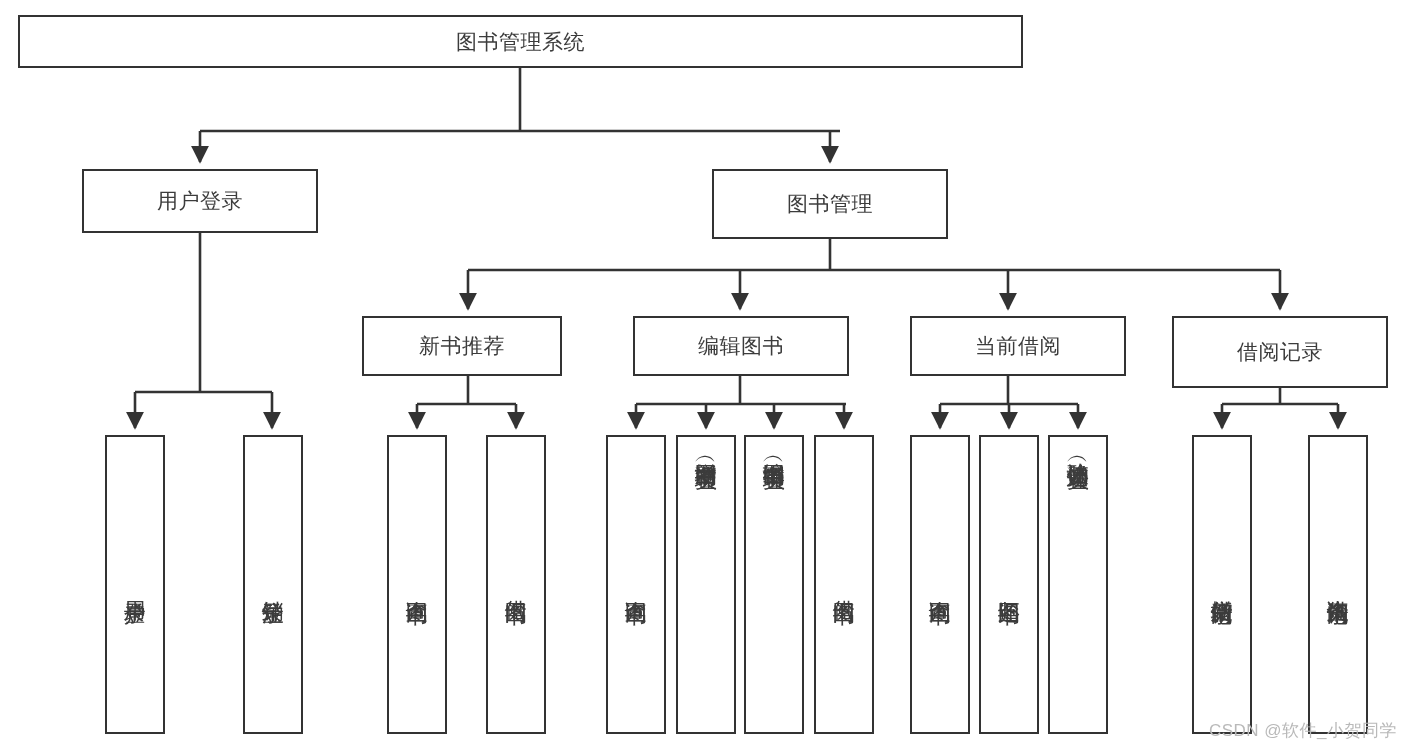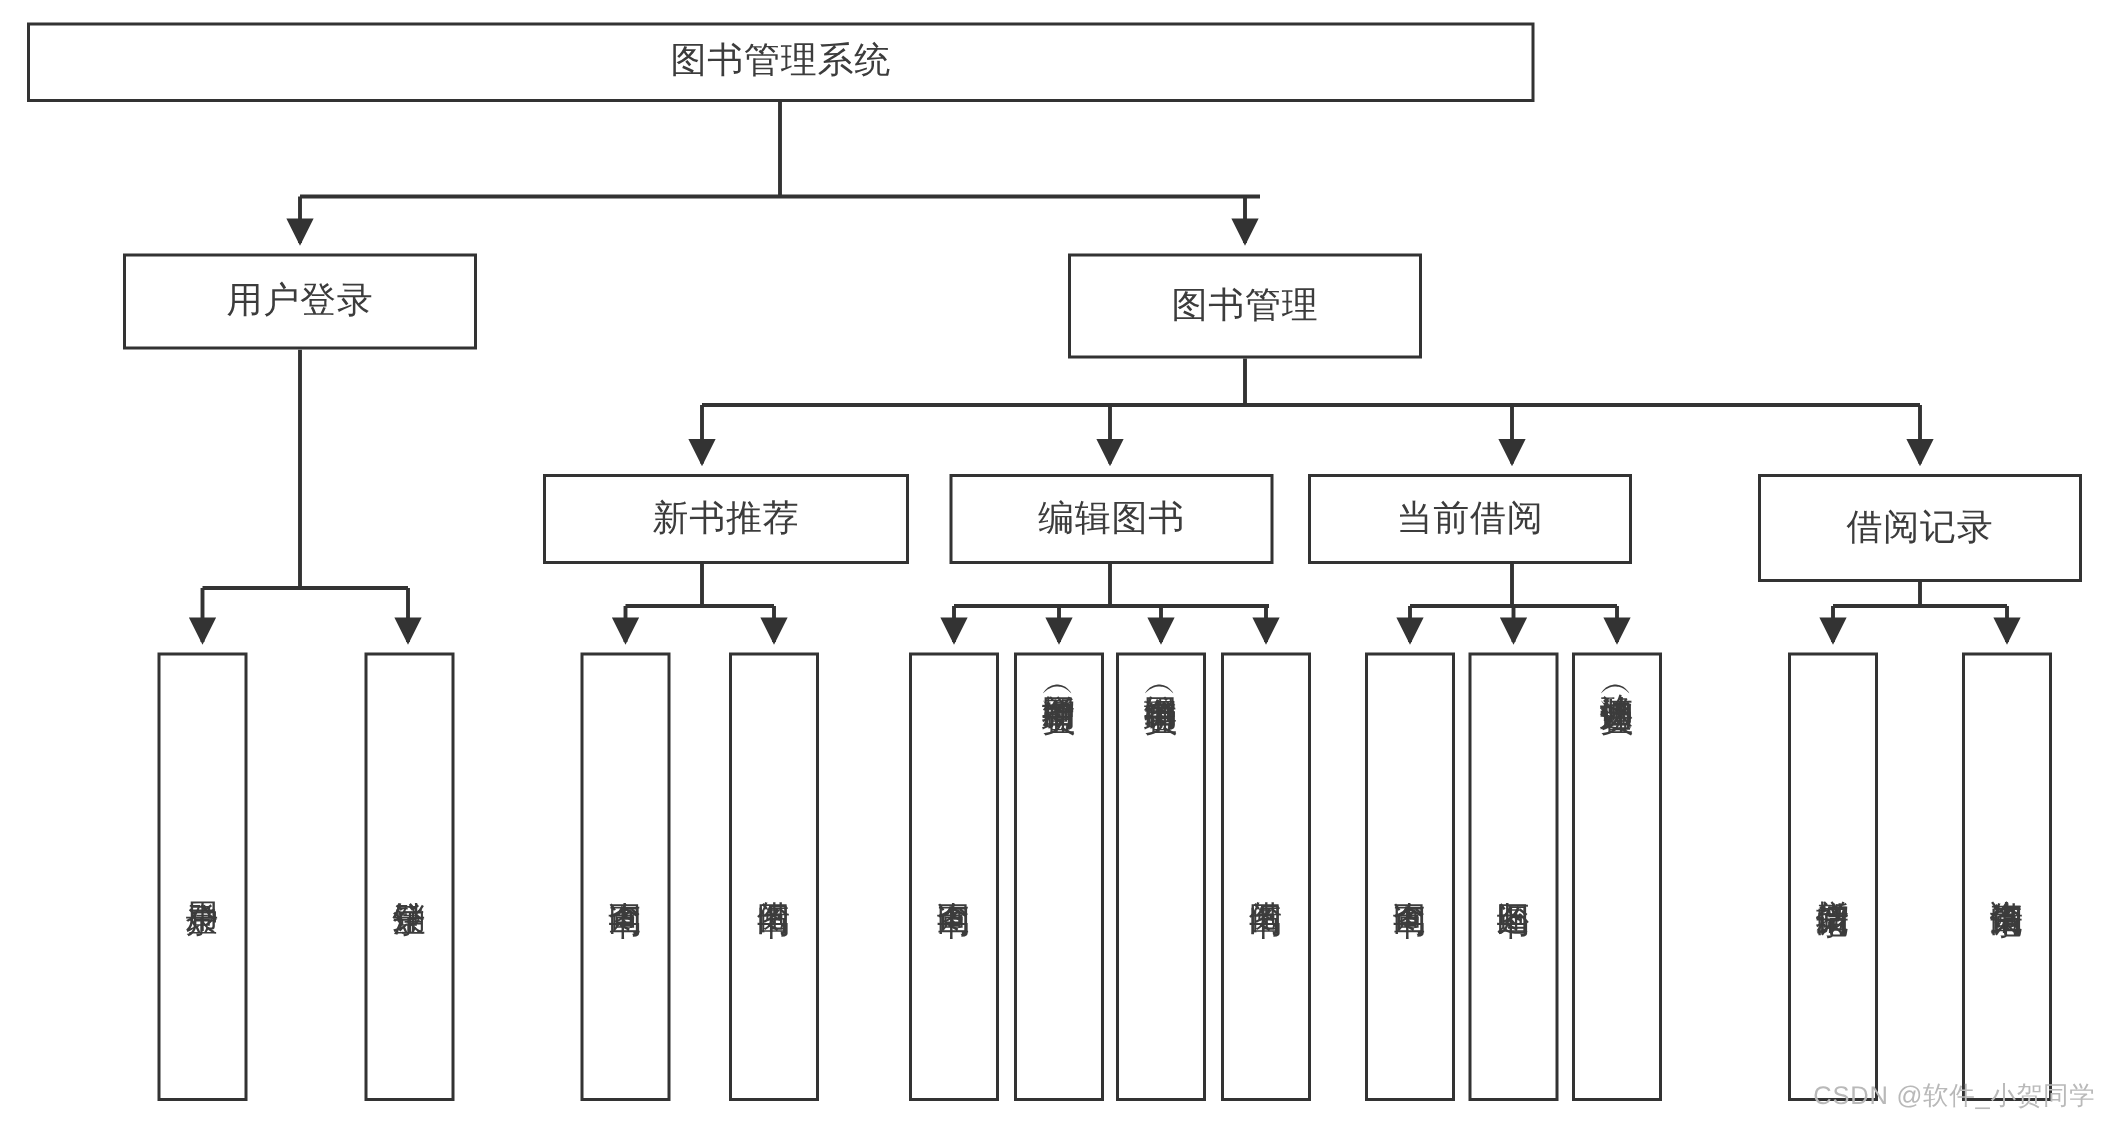--- a/index.html
+++ b/index.html
@@ -31,21 +31,21 @@
     box-sizing: border-box;
     background: #ffffff;
     border: 2px solid #333333;
     display: flex;
     align-items: center;
     justify-content: center;
     overflow: hidden;
   }
   .node-label {
     color: #3c3c3c;
-    font-size: 24px;
+    font-size: 21px;
     line-height: 1.12;
     white-space: nowrap;
     letter-spacing: 0.5px;
   }
   .node.leaf {
     align-items: flex-start;
     justify-content: center;
     padding-top: 8px;
   }
   .node.leaf .node-label {
@@ -131,27 +131,27 @@
     <span class="node-label">图书管理系统</span>
   </div>
 
   <div class="node" style="left:82px; top:169px; width:236px; height:64px;">
     <span class="node-label">用户登录</span>
   </div>
   <div class="node" style="left:712px; top:169px; width:236px; height:70px;">
     <span class="node-label">图书管理</span>
   </div>
 
-  <div class="node" style="left:362px; top:316px; width:244px; height:60px;">
+  <div class="node" style="left:362px; top:316px; width:200px; height:60px;">
     <span class="node-label">新书推荐</span>
   </div>
   <div class="node" style="left:633px; top:316px; width:216px; height:60px;">
     <span class="node-label">编辑图书</span>
   </div>
-  <div class="node" style="left:872px; top:316px; width:216px; height:60px;">
+  <div class="node" style="left:910px; top:316px; width:216px; height:60px;">
     <span class="node-label">当前借阅</span>
   </div>
   <div class="node" style="left:1172px; top:316px; width:216px; height:72px;">
     <span class="node-label">借阅记录</span>
   </div>
 
   <div class="node leaf centered" style="left:105px; top:435px; width:60px; height:299px;">
     <span class="node-label">用户登录</span>
   </div>
   <div class="node leaf centered" style="left:243px; top:435px; width:60px; height:299px;">

